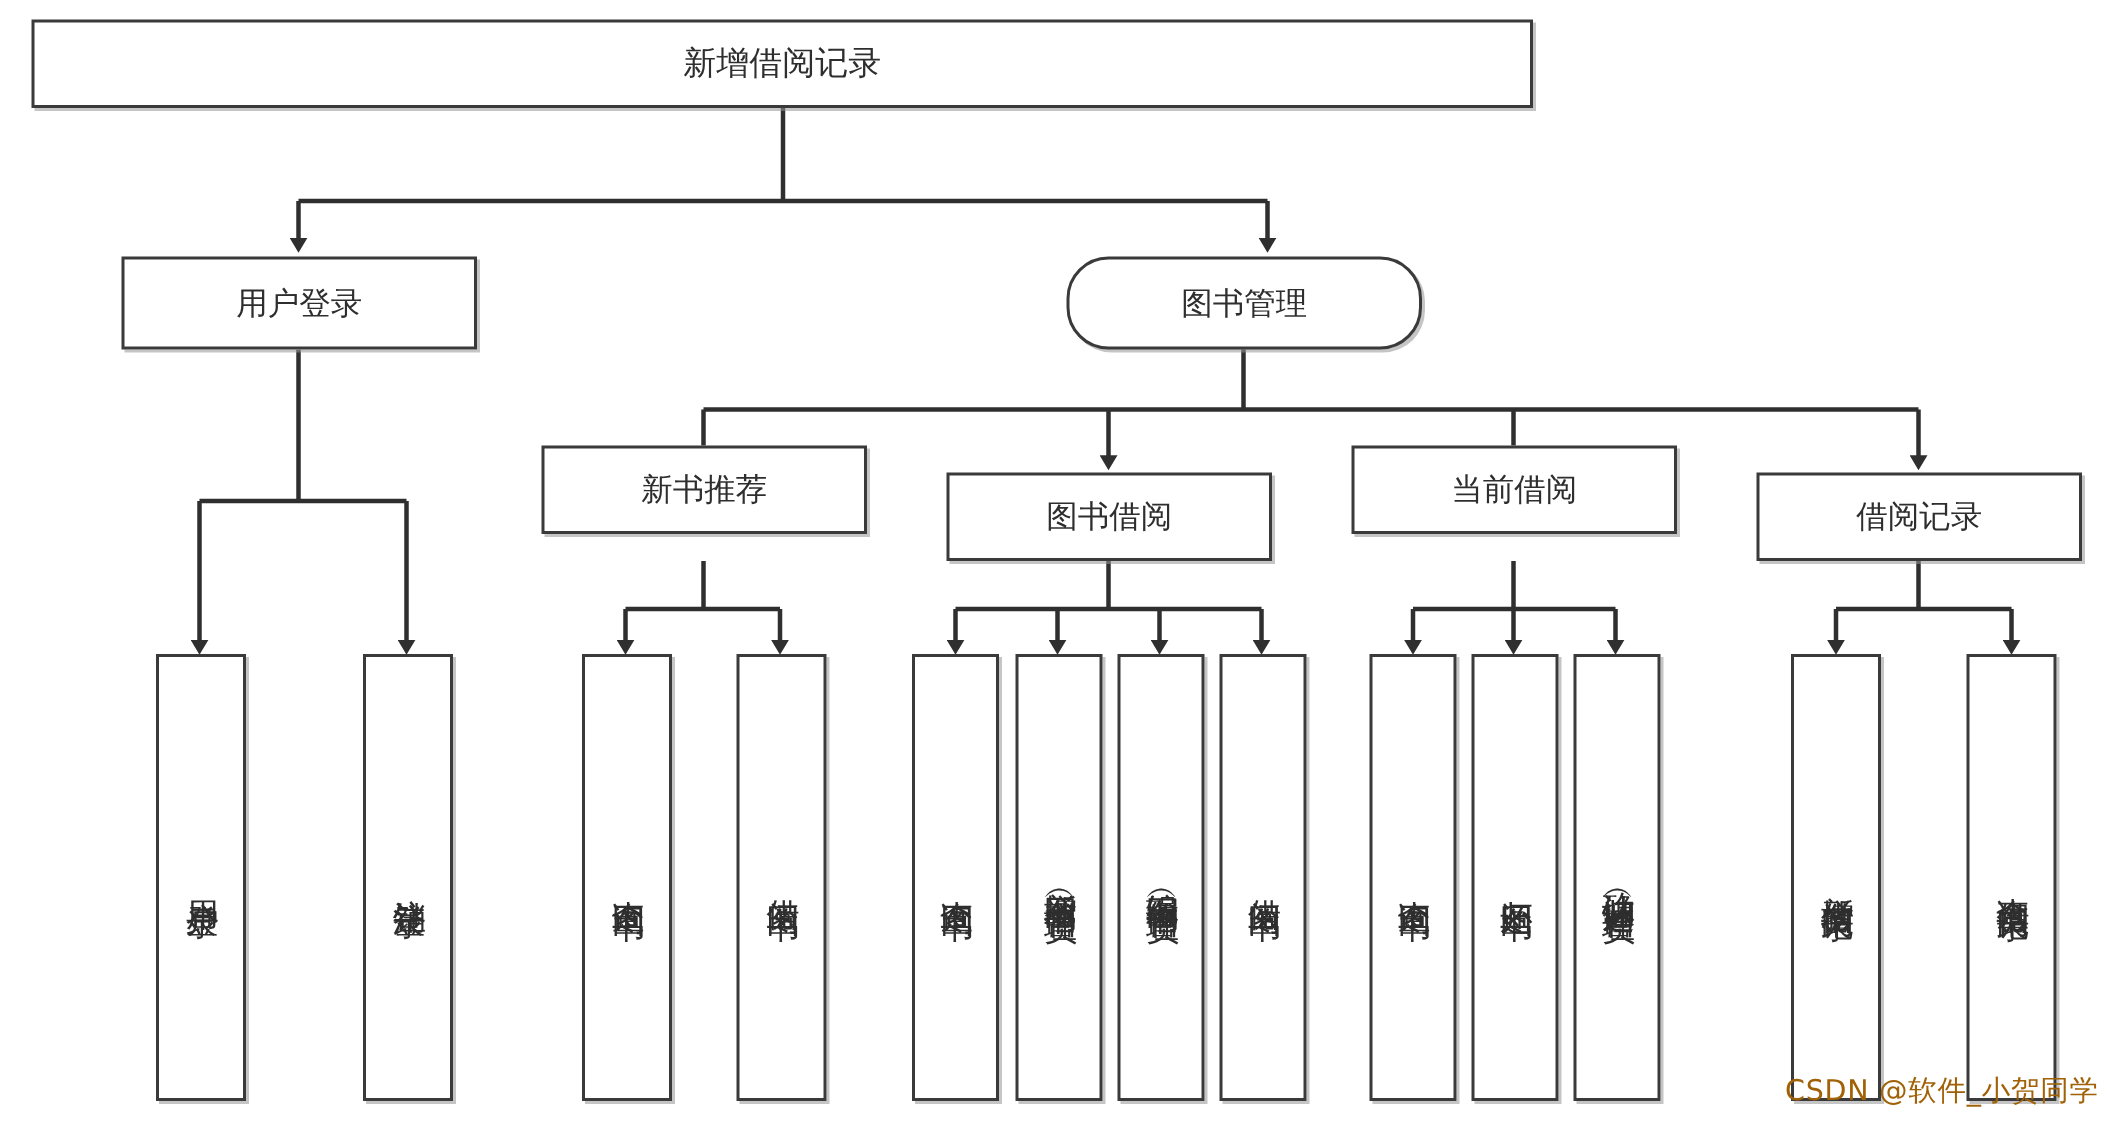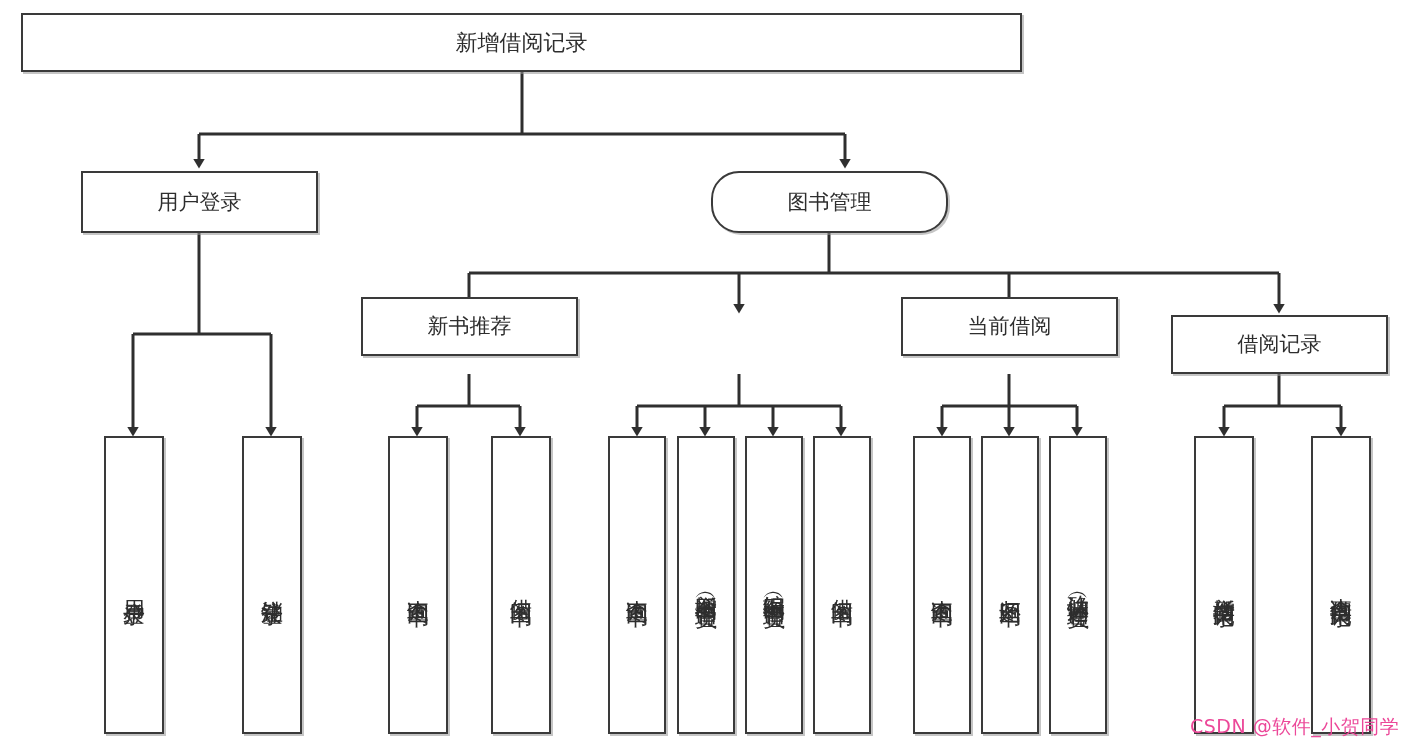--- a/index.html
+++ b/index.html
@@ -57,21 +57,21 @@
     font-size: 22px;
     letter-spacing: 2px;
     line-height: 1;
     height: 100%;
     display: flex;
     align-items: center;
     justify-content: center;
   }
   .watermark {
     position: absolute;
-    color: #ec4899;
+    color: #a16207;
     font-size: 19px;
     white-space: nowrap;
     letter-spacing: 0.5px;
   }
 </style>
 </head>
 <body>
 
 <div id="canvas">
 
@@ -132,20 +132,23 @@
   <div class="node horiz" style="left:81px; top:171px; width:237px; height:62px;">
     <span class="lbl">用户登录</span>
   </div>
   <div class="node horiz" style="left:711px; top:171px; width:237px; height:62px;border-radius:28px;">
     <span class="lbl">图书管理</span>
   </div>
 
   <div class="node horiz" style="left:361px; top:297px; width:217px; height:59px;align-items:center;">
     <span class="lbl">新书推荐</span>
   </div>
+  <div class="node horiz" style="left:631px; top:315px; width:217px; height:59px;">
+    <span class="lbl">图书借阅</span>
+  </div>
   <div class="node horiz" style="left:901px; top:297px; width:217px; height:59px;">
     <span class="lbl">当前借阅</span>
   </div>
   <div class="node horiz" style="left:1171px; top:315px; width:217px; height:59px;">
     <span class="lbl">借阅记录</span>
   </div>
 
   <div class="node vert" style="left:104px; top:436px; width:60px; height:298px;">
     <span class="lbl">用户登录</span>
   </div>

